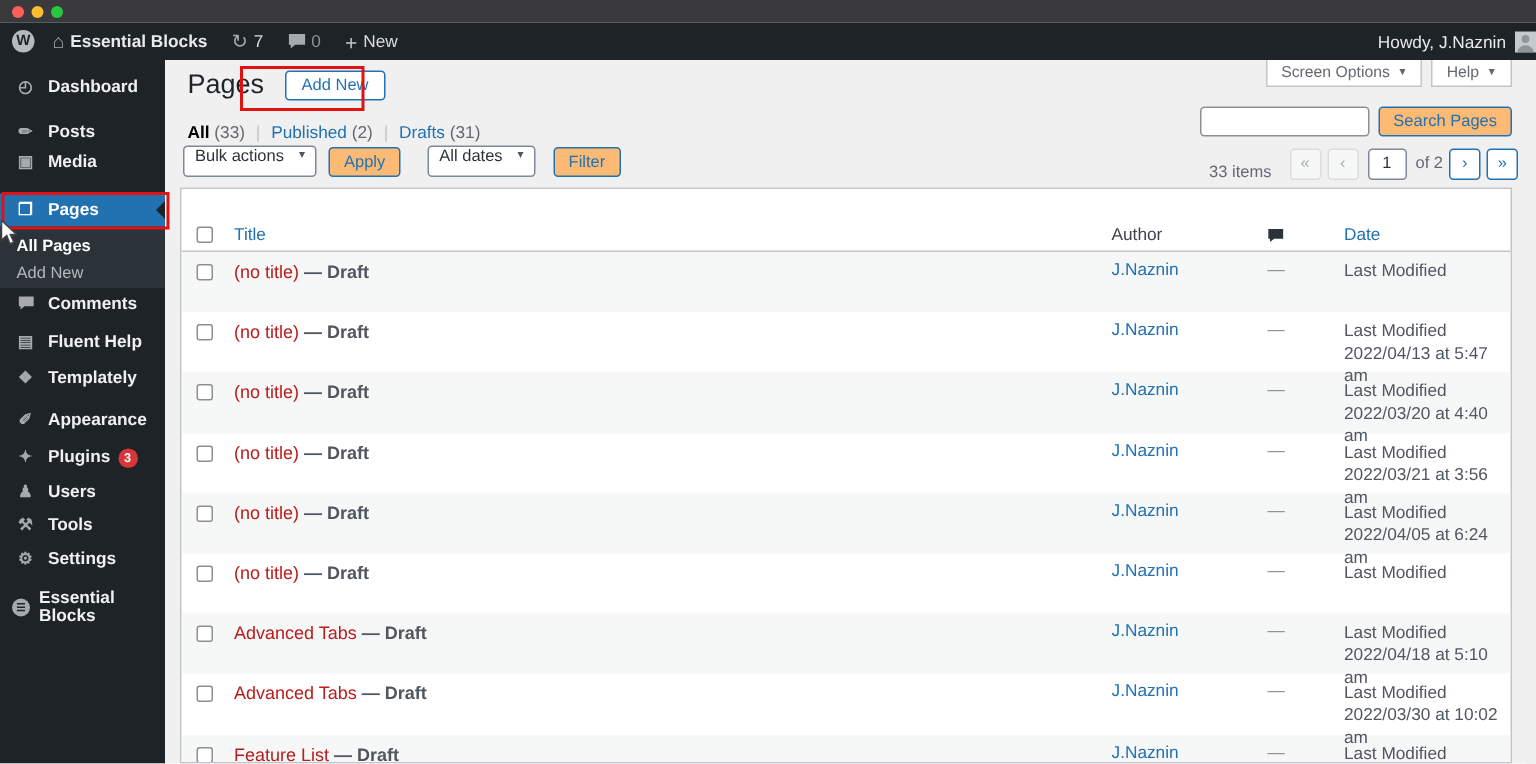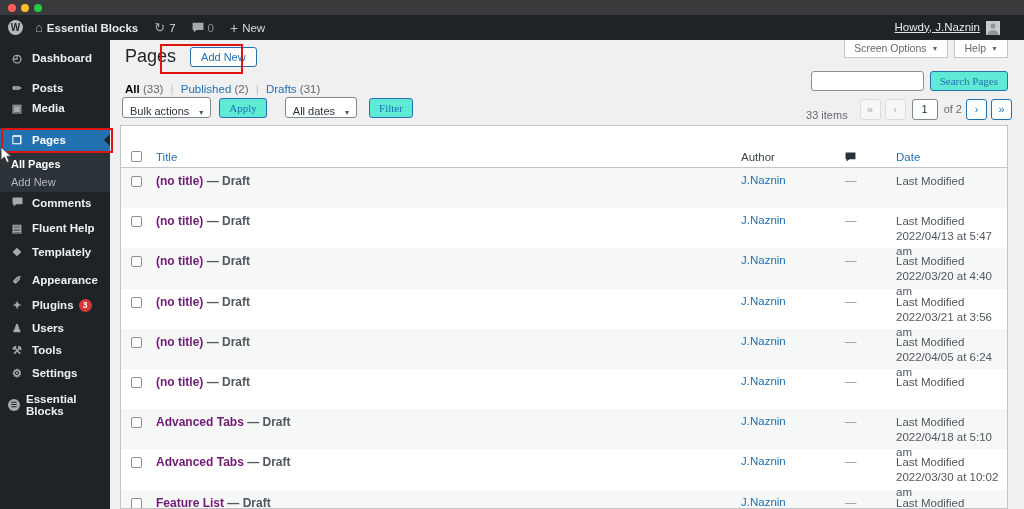--- a/index.html
+++ b/index.html
@@ -18,21 +18,21 @@
               display:flex; align-items:center; color:#e2e4e7; font-size:11.5px; }
   .ab-item { display:flex; align-items:center; gap:4px; }
   .wp-logo { width:15px; height:15px; border-radius:50%; background:#b6babd; color:#1d2327;
              font-size:10px; font-weight:bold; display:flex; align-items:center; justify-content:center;
              margin-left:8px; }
   .ab-icon { color:#a7aaad; font-size:13px; line-height:1; }
   .ab-text { color:#e8eaec; font-weight:bold; }
   .ab-count { color:#dcdcde; }
   .ab-count-muted { color:#8c8f94; }
   .bubble-svg { width:12px; height:11px; display:block; }
-  .ab-right { margin-left:auto; display:flex; align-items:flex-start; gap:6px; padding-right:24px;text-decoration:underline; }
+  .ab-right { margin-left:auto; display:flex; align-items:flex-end; gap:6px; padding-right:0; }
   .avatar { width:14px; height:14px; background:#c5cace; display:flex; align-items:flex-end; justify-content:center; overflow:hidden; }
 
   
   .sidebar { position:absolute; left:0; top:40px; width:110px; height:469px; background:#1d2327; }
   .submenu-bg { position:absolute; left:0; top:111px; width:110px; height:41px; background:#2c3338; }
   .menu-item { position:absolute; left:0; width:110px; height:22px; display:flex; align-items:center;
                color:#f0f0f1; font-size:11.5px; font-weight:bold; cursor:default; }
   .menu-item .mi-icon { width:18px; margin-left:8px; margin-right:6px; text-align:center;
                         color:#a7aaad; font-size:11px; line-height:1; flex-shrink:0; }
   .menu-item.active { background:#2271b1; color:#fff; }
@@ -58,33 +58,33 @@
   .screen-tab .arr { font-size:7px; color:#646970; }
 
   .title-row { position:absolute; left:15px; top:6px; display:flex; align-items:center; }
   .page-title { font-size:18px; color:#1d2327; font-weight:400; }
   .addnew-btn { margin-left:14px; background:#fff; border:1px solid #2271b1; border-radius:3px;
                 color:#2271b1; font-size:11px; padding:3px 10px; cursor:pointer; }
 
   .search-row { position:absolute; top:31px; right:16px; display:flex; gap:6px; align-items:center; }
   .search-input { width:113px; height:20px; border:1px solid #8c8f94; border-radius:3px; background:#fff;
                   font-size:11px; padding:0 4px; font-family:"Liberation Sans", sans-serif; }
-  .btn-secondary { background:#5eead4; border:1px solid #2271b1; border-radius:3px; color:#2271b1;
+  .btn-secondary { background:#fdba74; border:1px solid #2271b1; border-radius:3px; color:#2271b1;
                    font-size:11px; padding:3px 9px; cursor:pointer; white-space:nowrap;
-                   font-family:Liberation Serif, serif; }
+                   font-family:Liberation Sans, sans-serif; }
 
   .views-row { position:absolute; left:15px; top:43px; font-size:11.5px; color:#646970; }
   .views-row .vr-all { font-weight:bold; color:#000; }
   .views-row a { color:#2271b1; text-decoration:none; }
   .views-row .sep { color:#c3c4c7; margin:0 4px; }
   .views-row .cnt { color:#646970; }
 
   .filter-row { position:absolute; left:12px; top:57px; display:flex; align-items:center; }
   .select { height:21px; background:#fff; border:1px solid #7e8993; border-radius:3px; color:#2c3338;
-            font-size:11px; display:flex; align-items:flex-end; padding:0 7px; gap:10px; cursor:pointer; }
+            font-size:11px; display:flex; align-items:flex-start; padding:0 7px; gap:10px; cursor:pointer; }
   .select .arr { font-size:8px; color:#50575e; }
   .sp1 { margin-left:8px; } .sp2 { margin-left:18px; } .sp3 { margin-left:12px; }
 
   .pagination { position:absolute; top:57px; right:12px; display:flex; align-items:center; gap:4px;
                 font-size:11px; color:#646970; }
   .pg-btn { width:21px; height:21px; border-radius:3px; display:flex; align-items:center;
             justify-content:center; font-size:11px; cursor:default; }
   .pg-disabled { background:#f6f7f7; border:1px solid #dcdcde; color:#a7aaad; }
   .pg-active { background:#fff; border:1px solid #2271b1; color:#2271b1; cursor:pointer; }
   .pg-current { width:26px; height:21px; background:#fff; border:1px solid #7e8993; border-radius:3px;
@@ -101,21 +101,21 @@
   .h-title { padding-left:8px; } .h-author { padding-left:5px; }
   .h-comments { padding-left:4px; } .h-date { padding-left:15px; }
   .head-bubble { width:11px; height:10px; display:block; }
 
   .t-row { display:grid; grid-template-columns:27px 588px 105px 40px 1fr; height:40.2px;
            padding-top:6px; align-items:start; }
   .t-row:nth-child(odd) { background:#f6f7f7; }
   .cb { width:11px; height:11px; border:1px solid #8c8f94; border-radius:2px; background:#fff;
         margin:2px 0 0 10px; cursor:pointer; }
   .c-title { padding-left:8px; font-size:12px; }
-  .c-title a { color:#701a75; font-weight:bold; text-decoration:none; cursor:pointer;margin-top:27px; }
+  .c-title a { color:#b91c1c; font-weight:normal; text-decoration:none; cursor:pointer;margin-top:27px; }
   .c-title .status { color:#50575e; font-weight:bold; }
   .c-author { padding-left:5px; font-size:11.5px; }
   .c-author a { color:#2271b1; text-decoration:none; cursor:pointer; }
   .c-comments { padding-left:4px; color:#8c8f94; font-size:11.5px; }
   .c-date { padding-left:15px; font-size:11.5px; color:#50575e; line-height:15px; }
 
   
   .anno { position:absolute; border:2.5px solid #e01212; z-index:50; pointer-events:none; }
   .anno-pages { left:1px; top:128px; width:112px; height:25px; }
   .anno-addnew { left:160px; top:44px; width:83px; height:30px; }

